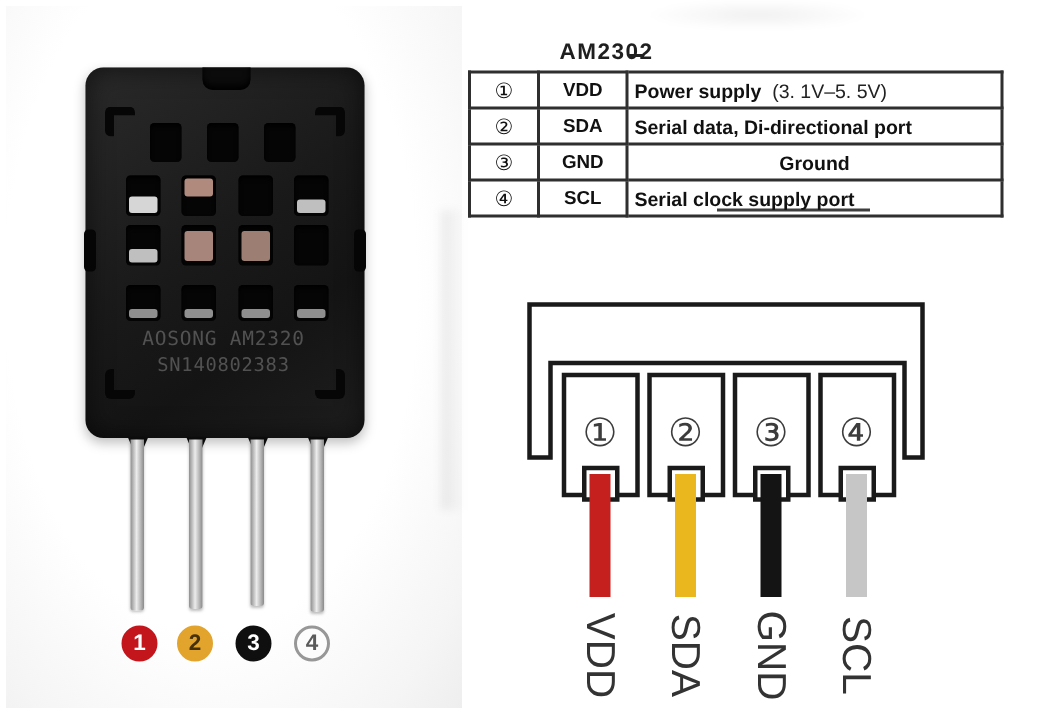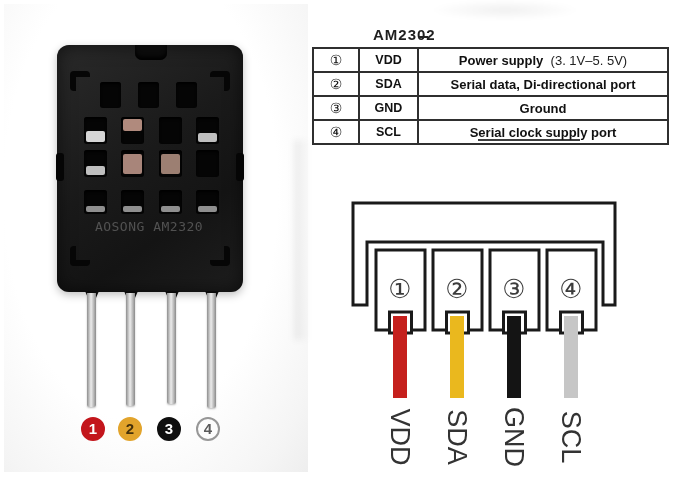--- a/index.html
+++ b/index.html
@@ -59,21 +59,21 @@
   .tbl-title-dash{position:absolute;left:419px;top:36px;width:9px;height:2px;background:#222;}
   table.pin-table{position:absolute;left:312px;top:47px;width:357px;border-collapse:collapse;
     table-layout:fixed;}
   table.pin-table th,table.pin-table td{border:2px solid #2f2f2f;padding:0 4px;height:24px;
     color:#111;overflow:hidden;white-space:nowrap;}
   table.pin-table th{height:25px;font-size:14px;font-weight:bold;text-align:center;}
   th.name-h{border-bottom:3px solid #000;}
   col.c-num{width:46px;} col.c-name{width:59px;} col.c-desc{width:250px;}
   td.num{font-size:14px;text-align:center;color:#333;font-weight:normal;}
   td.name{font-size:12.5px;text-align:center;font-weight:bold;color:#4d4d4d;}
-  td.desc{font-size:13px;text-align:center;font-weight:bold;}
+  td.desc{font-size:13px;text-align:left;font-weight:bold;}
   td.desc.center{text-align:center;}
   td.desc .detail{font-weight:normal;color:#222;}
   .ground-underline{position:absolute;left:478px;top:139px;width:102px;height:2px;
     background:#1c1c1c;opacity:.85;}
 
   
   .conn-svg{position:absolute;left:345px;top:195px;}
   .slot-num{position:absolute;top:274px;width:34px;text-align:center;
     font-size:26px;color:#3c3c3c;font-family:"DejaVu Sans",sans-serif;}
   .wire{position:absolute;top:316px;width:14px;height:82px;}
@@ -131,20 +131,21 @@
         <div class="ins lite-sliver"></div>
       </div>
     <div class="hole" style="left:102px;top:145px;width:23px;height:24px">
         <div class="ins lite-sliver"></div>
       </div>
     <div class="hole" style="left:139px;top:145px;width:23px;height:24px">
         <div class="ins lite-sliver"></div>
       </div>
 
     <div class="marking l1">AOSONG AM2320</div>
+    <div class="marking l2">SN140802383</div>
   </div>
 
   <div class="pin-base" style="left:85px"></div>
   <div class="pin-base" style="left:124px"></div>
   <div class="pin-base" style="left:165px"></div>
   <div class="pin-base" style="left:205px"></div>
   <div class="pin" style="left:87px;height:114px"></div>
   <div class="pin" style="left:126px;height:113px"></div>
   <div class="pin" style="left:167px;height:111px"></div>
   <div class="pin" style="left:207px;height:115px"></div>

